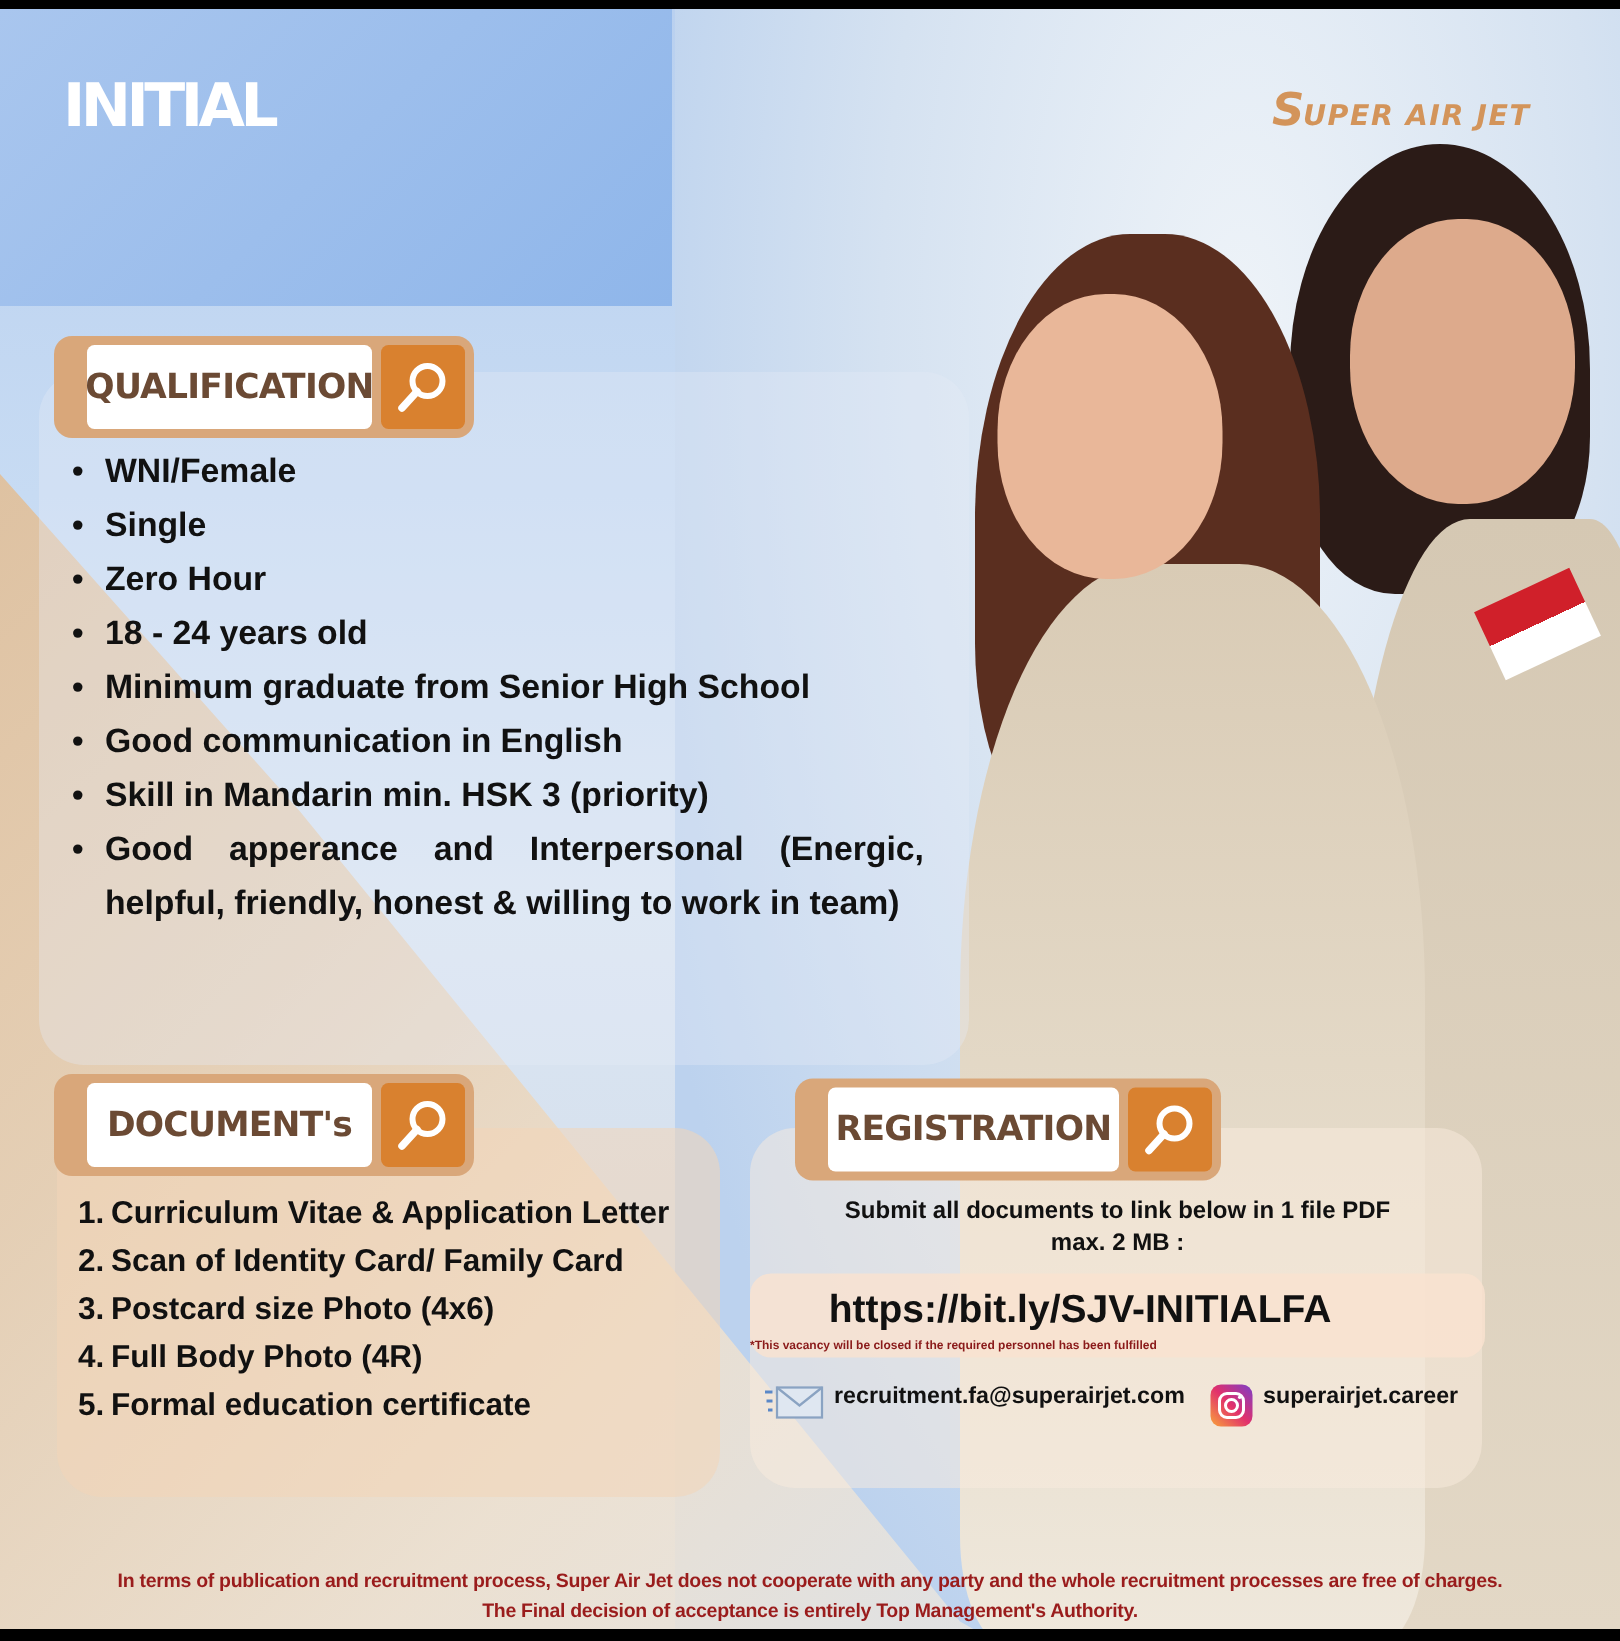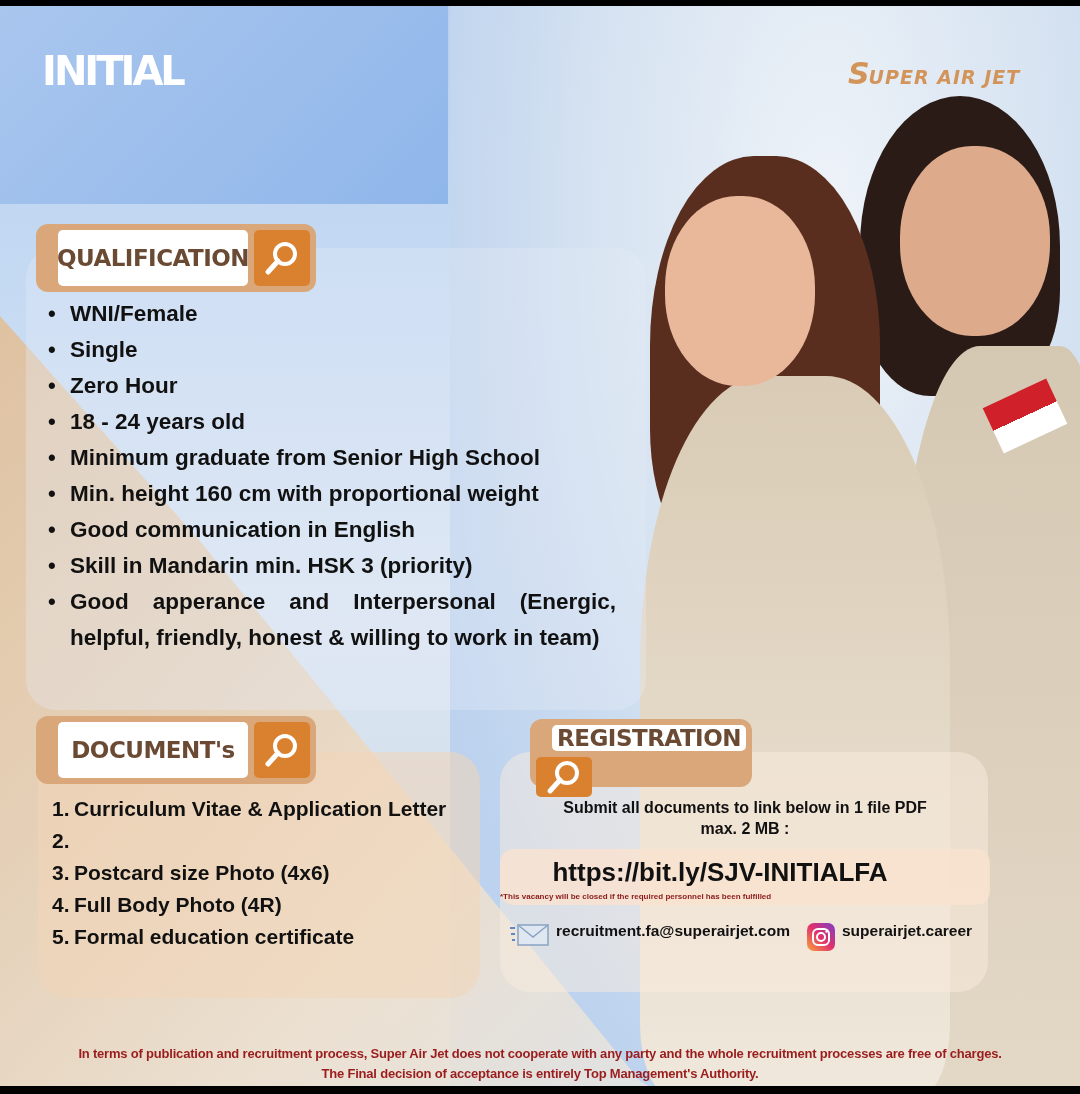--- a/index.html
+++ b/index.html
@@ -76,21 +76,21 @@
     background: #ffffff; border-radius: 5px; height: 56px; display: flex; align-items: center; justify-content: center;
     font-family: "DejaVu Sans", sans-serif; font-weight: 700; font-size: 23px; color: #6b4a34; letter-spacing: -0.5px; margin-left: 16px;
   }
   .pill .ico {
     width: 56px; height: 56px; background: #d9812f; border-radius: 5px; display: flex; align-items: center; justify-content: center;
   }
   .pill-qual { left: 36px; top: 218px; }
   .pill-qual .lbl { width: 190px; }
   .pill-docs { left: 36px; top: 710px; }
   .pill-docs .lbl { width: 190px; }
-  .pill-reg { left: 530px; top: 713px; flex-direction: column; }
+  .pill-reg { left: 530px; top: 713px; }
   .pill-reg .lbl { width: 194px; }
 
   
   .qual-list {
     position: absolute; left: 46px; top: 290px; width: 570px; list-style: none;
     font-family: "Liberation Sans", sans-serif; font-weight: 700; font-size: 22.5px; color: #111; line-height: 36px;
   }
   .qual-list li { position: relative; padding-left: 24px; }
   .qual-list li::before { content: "•"; position: absolute; left: 2px; top: 0; font-size: 22px; }
   .qual-list li.justify { text-align: justify; text-align-last: left; line-height: 36px; }
@@ -167,21 +167,20 @@
           <line x1="16" y1="23" x2="6" y2="34" stroke="#fff" stroke-width="5" stroke-linecap="round"></line>
         </svg>
     </div>
   </div>
   <ul class="qual-list">
     <li>WNI/Female</li>
     <li>Single</li>
     <li>Zero Hour</li>
     <li>18 - 24 years old</li>
     <li>Minimum graduate from Senior High School</li>
-    <li>Min. height 160 cm with proportional weight</li>
     <li>Good communication in English</li>
     <li>Skill in Mandarin min. HSK 3 (priority)</li>
     <li class="justify">Good apperance and Interpersonal (Energic, helpful, friendly, honest &amp; willing to work in team)</li>
   </ul>
 
   <div class="pill pill-docs">
     <div class="lbl">DOCUMENT's</div>
     <div class="ico">
       <svg width="40" height="40" viewBox="0 0 40 40">
           <circle cx="23" cy="16" r="10" fill="none" stroke="#fff" stroke-width="4"></circle>
@@ -189,20 +188,21 @@
         </svg>
     </div>
   </div>
   <ol class="doc-list">
     <li>
         <span class="num">1.</span>
         <span>Curriculum Vitae &amp; Application Letter</span>
       </li>
     <li>
         <span class="num">2.</span>
+        <span>Scan of Identity Card/ Family Card</span>
       </li>
     <li>
         <span class="num">3.</span>
         <span>Postcard size Photo (4x6)</span>
       </li>
     <li>
         <span class="num">4.</span>
         <span>Full Body Photo (4R)</span>
       </li>
     <li>

